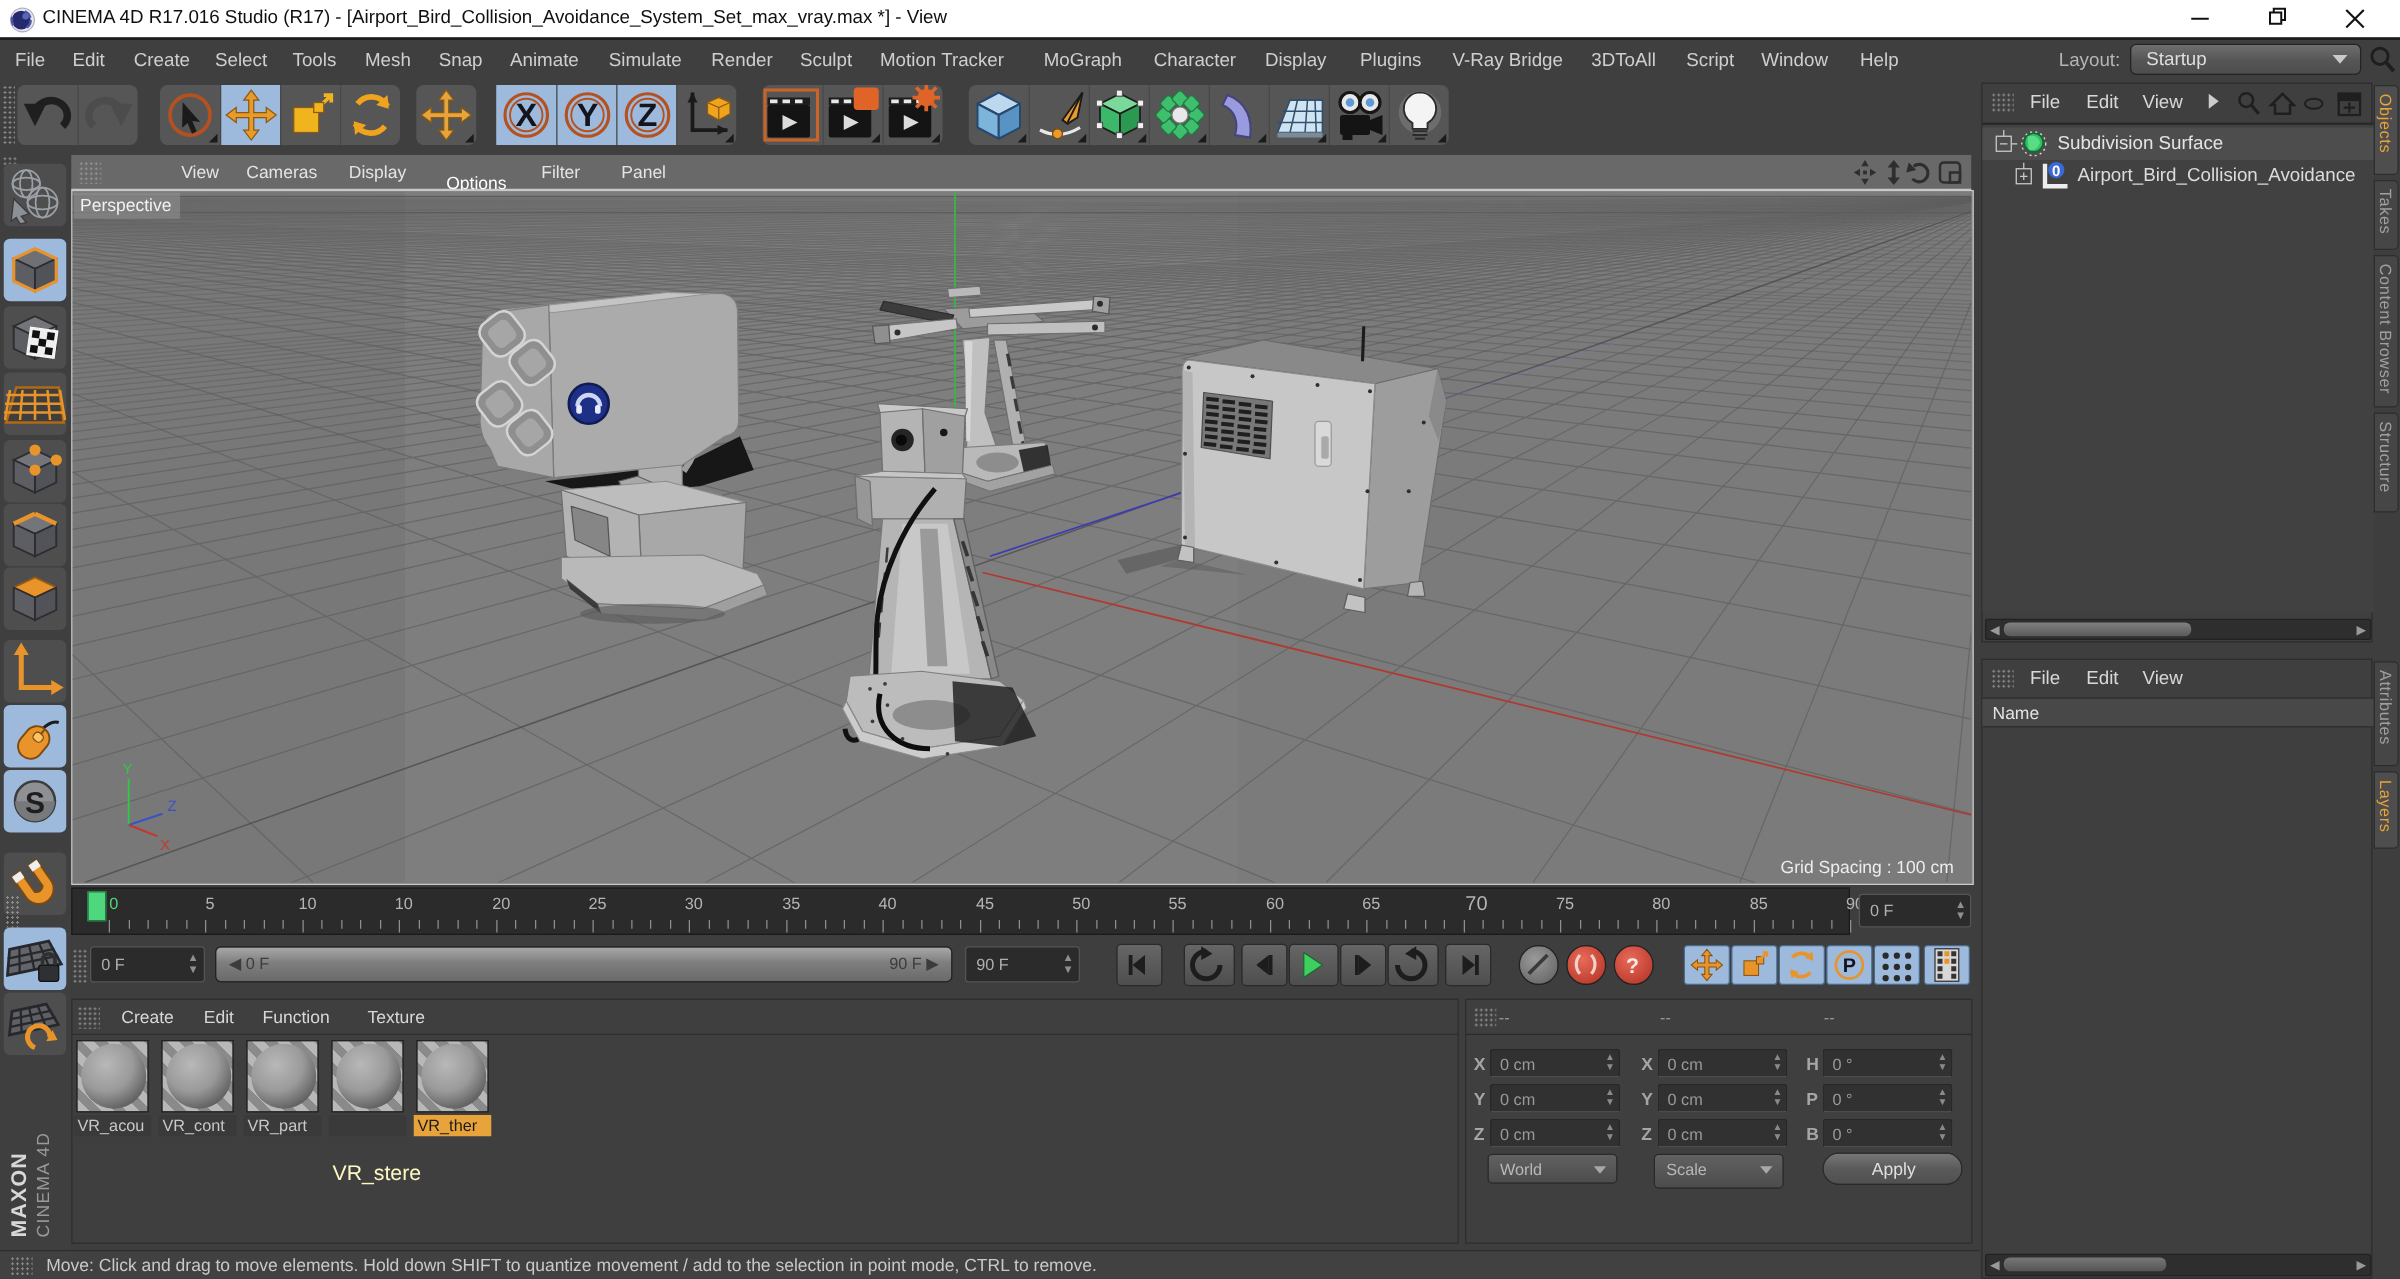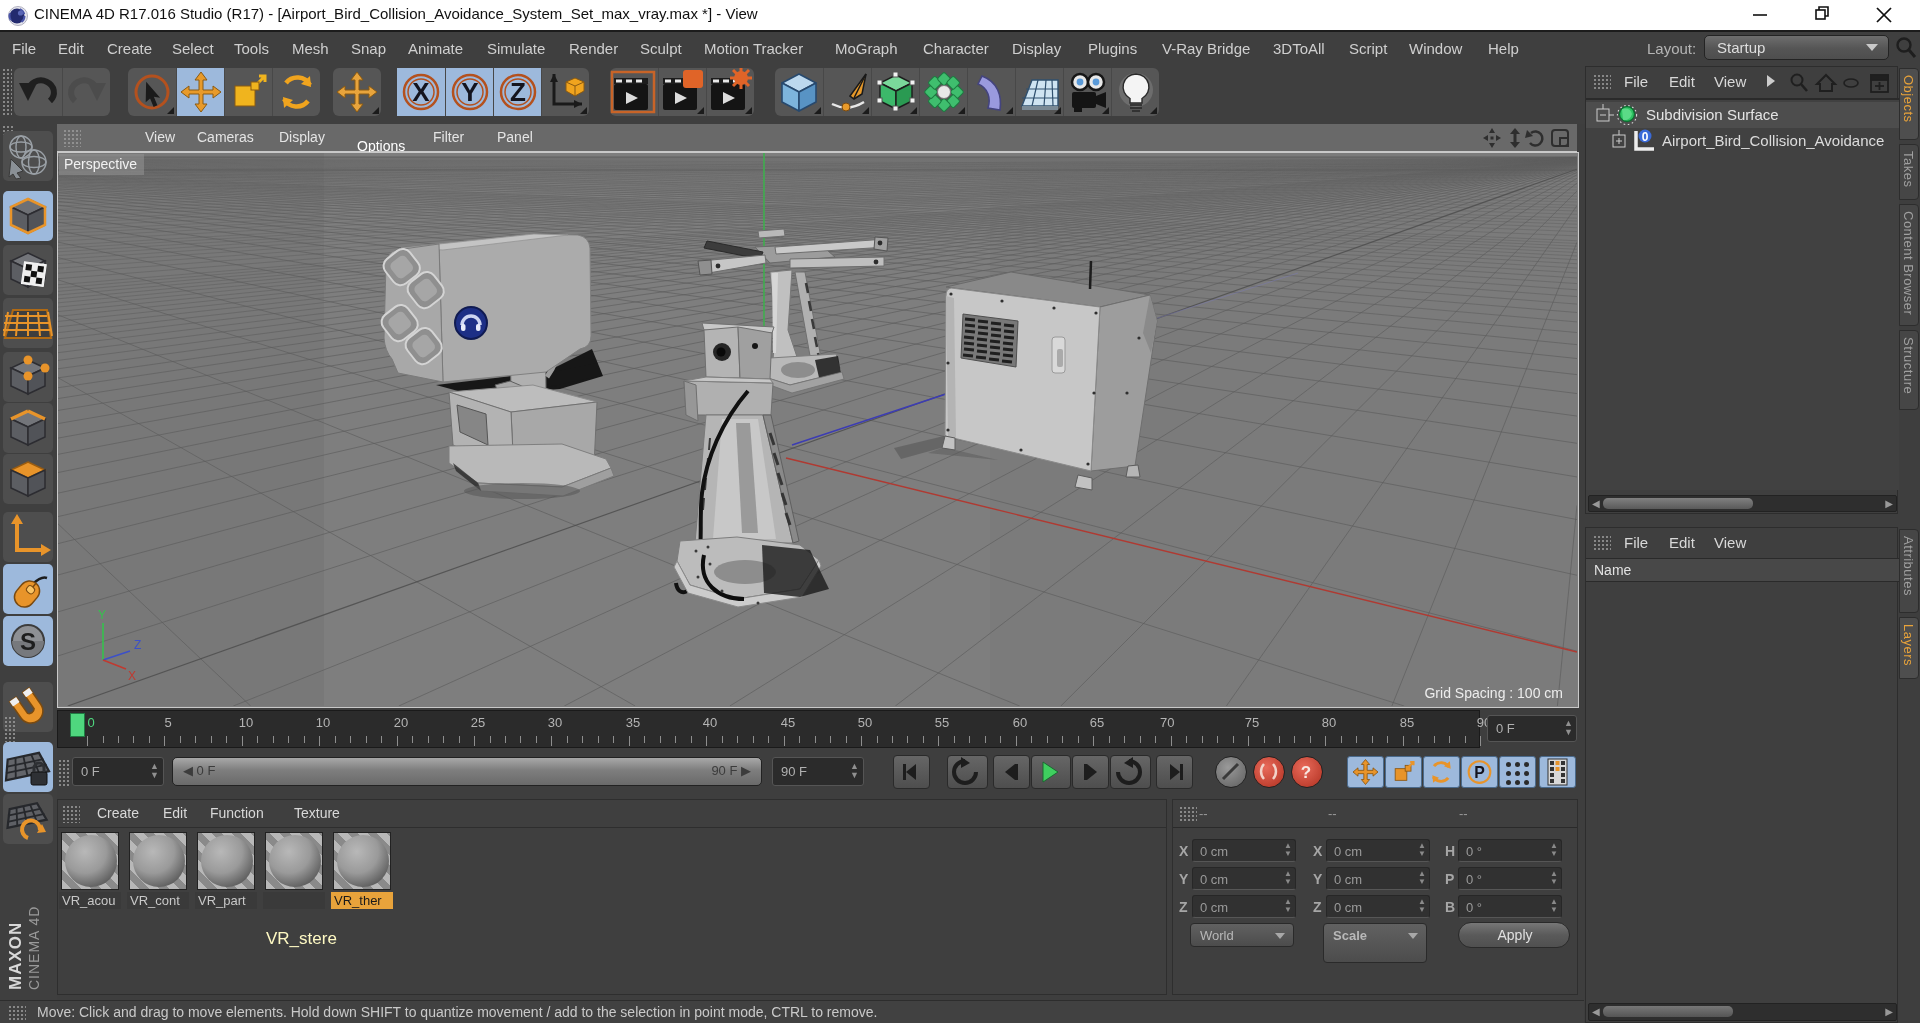--- a/index.html
+++ b/index.html
@@ -714,21 +714,21 @@
       <span class="abs" style="left:328px;top:4px;width:30px;text-align:center;font-size:13px;color:#b4b4b4;">20</span>
       <span class="abs" style="left:405px;top:4px;width:30px;text-align:center;font-size:13px;color:#b4b4b4;">25</span>
       <span class="abs" style="left:482px;top:4px;width:30px;text-align:center;font-size:13px;color:#b4b4b4;">30</span>
       <span class="abs" style="left:560px;top:4px;width:30px;text-align:center;font-size:13px;color:#b4b4b4;">35</span>
       <span class="abs" style="left:637px;top:4px;width:30px;text-align:center;font-size:13px;color:#b4b4b4;">40</span>
       <span class="abs" style="left:715px;top:4px;width:30px;text-align:center;font-size:13px;color:#b4b4b4;">45</span>
       <span class="abs" style="left:792px;top:4px;width:30px;text-align:center;font-size:13px;color:#b4b4b4;">50</span>
       <span class="abs" style="left:869px;top:4px;width:30px;text-align:center;font-size:13px;color:#b4b4b4;">55</span>
       <span class="abs" style="left:947px;top:4px;width:30px;text-align:center;font-size:13px;color:#b4b4b4;">60</span>
       <span class="abs" style="left:1024px;top:4px;width:30px;text-align:center;font-size:13px;color:#b4b4b4;">65</span>
-      <span class="abs" style="left:1102px;top:4px;width:30px;text-align:left;font-size:13px;color:#b4b4b4;">70</span>
+      <span class="abs" style="left:1102px;top:4px;width:30px;text-align:right;font-size:16px;color:#b4b4b4;">70</span>
       <span class="abs" style="left:1179px;top:4px;width:30px;text-align:center;font-size:13px;color:#b4b4b4;">75</span>
       <span class="abs" style="left:1256px;top:4px;width:30px;text-align:center;font-size:13px;color:#b4b4b4;">80</span>
       <span class="abs" style="left:1334px;top:4px;width:30px;text-align:center;font-size:13px;color:#b4b4b4;">85</span>
       <span class="abs" style="left:1411px;top:4px;width:30px;text-align:center;font-size:13px;color:#b4b4b4;">90</span>
       <div class="abs" style="left:29.0px;top:25px;width:1px;height:10px;background:#8e8e8e;"></div>
       <div class="abs" style="left:44.5px;top:25px;width:1px;height:7px;background:#8e8e8e;"></div>
       <div class="abs" style="left:60.0px;top:25px;width:1px;height:7px;background:#8e8e8e;"></div>
       <div class="abs" style="left:75.4px;top:25px;width:1px;height:7px;background:#8e8e8e;"></div>
       <div class="abs" style="left:90.9px;top:25px;width:1px;height:7px;background:#8e8e8e;"></div>
       <div class="abs" style="left:106.4px;top:25px;width:1px;height:10px;background:#8e8e8e;"></div>
@@ -1023,21 +1023,21 @@
     </div>
     <span class="abs" style="left:272px;top:99px;font-size:14px;font-weight:bold;color:#a6a6a6;">B</span>
         <div class="abs" style="left:285px;top:95px;width:104px;height:23px;background:#313131;border:1px solid #272727;border-bottom-color:#565656;border-radius:3px;">
           <span class="abs" style="left:7px;top:4px;font-size:13px;color:#9a9a9a;">0 °</span>
           <span class="abs" style="right:3px;top:2px;font-size:8px;color:#8a8a8a;line-height:8px;">▲<br>▼</span>
     </div>
     <div class="abs" style="left:17px;top:123px;width:104px;height:24px;border-radius:4px;border:1px solid #2a2a2a;background:linear-gradient(#616161,#4c4c4c);">
         <span class="abs" style="left:9px;top:4px;font-size:13px;color:#b8b8b8;">World</span>
         <span class="abs" style="right:8px;top:9px;width:0;height:0;border-left:5px solid transparent;border-right:5px solid transparent;border-top:6px solid #a8a8a8;"></span>
     </div>
-    <div class="abs" style="left:150px;top:123px;width:104px;height:40px;border-radius:4px;border:1px solid #2a2a2a;background:linear-gradient(#616161,#4c4c4c);font-weight:bold;">
+    <div class="abs" style="left:150px;top:123px;width:104px;height:28px;border-radius:4px;border:1px solid #2a2a2a;background:linear-gradient(#616161,#4c4c4c);">
         <span class="abs" style="left:9px;top:4px;font-size:13px;color:#b8b8b8;">Scale</span>
         <span class="abs" style="right:8px;top:9px;width:0;height:0;border-left:5px solid transparent;border-right:5px solid transparent;border-top:6px solid #a8a8a8;"></span>
     </div>
     <div class="abs" style="left:285px;top:122px;width:112px;height:26px;border-radius:13px;border:1px solid #2a2a2a;
         background:linear-gradient(#777,#5a5a5a 50%,#505050);">
         <span class="abs" style="left:0;top:4px;width:112px;text-align:center;font-size:14px;color:#e0e0e0;">Apply</span>
     </div>
   </div>
 <div class="abs" style="left:1585px;top:66px;width:313px;height:448px;background:#3f3f3f;border:1px solid #2d2d2d;">
     <div class="handle" style="position:absolute;left:7px;top:7px;width:18px;height:16px;"></div>

